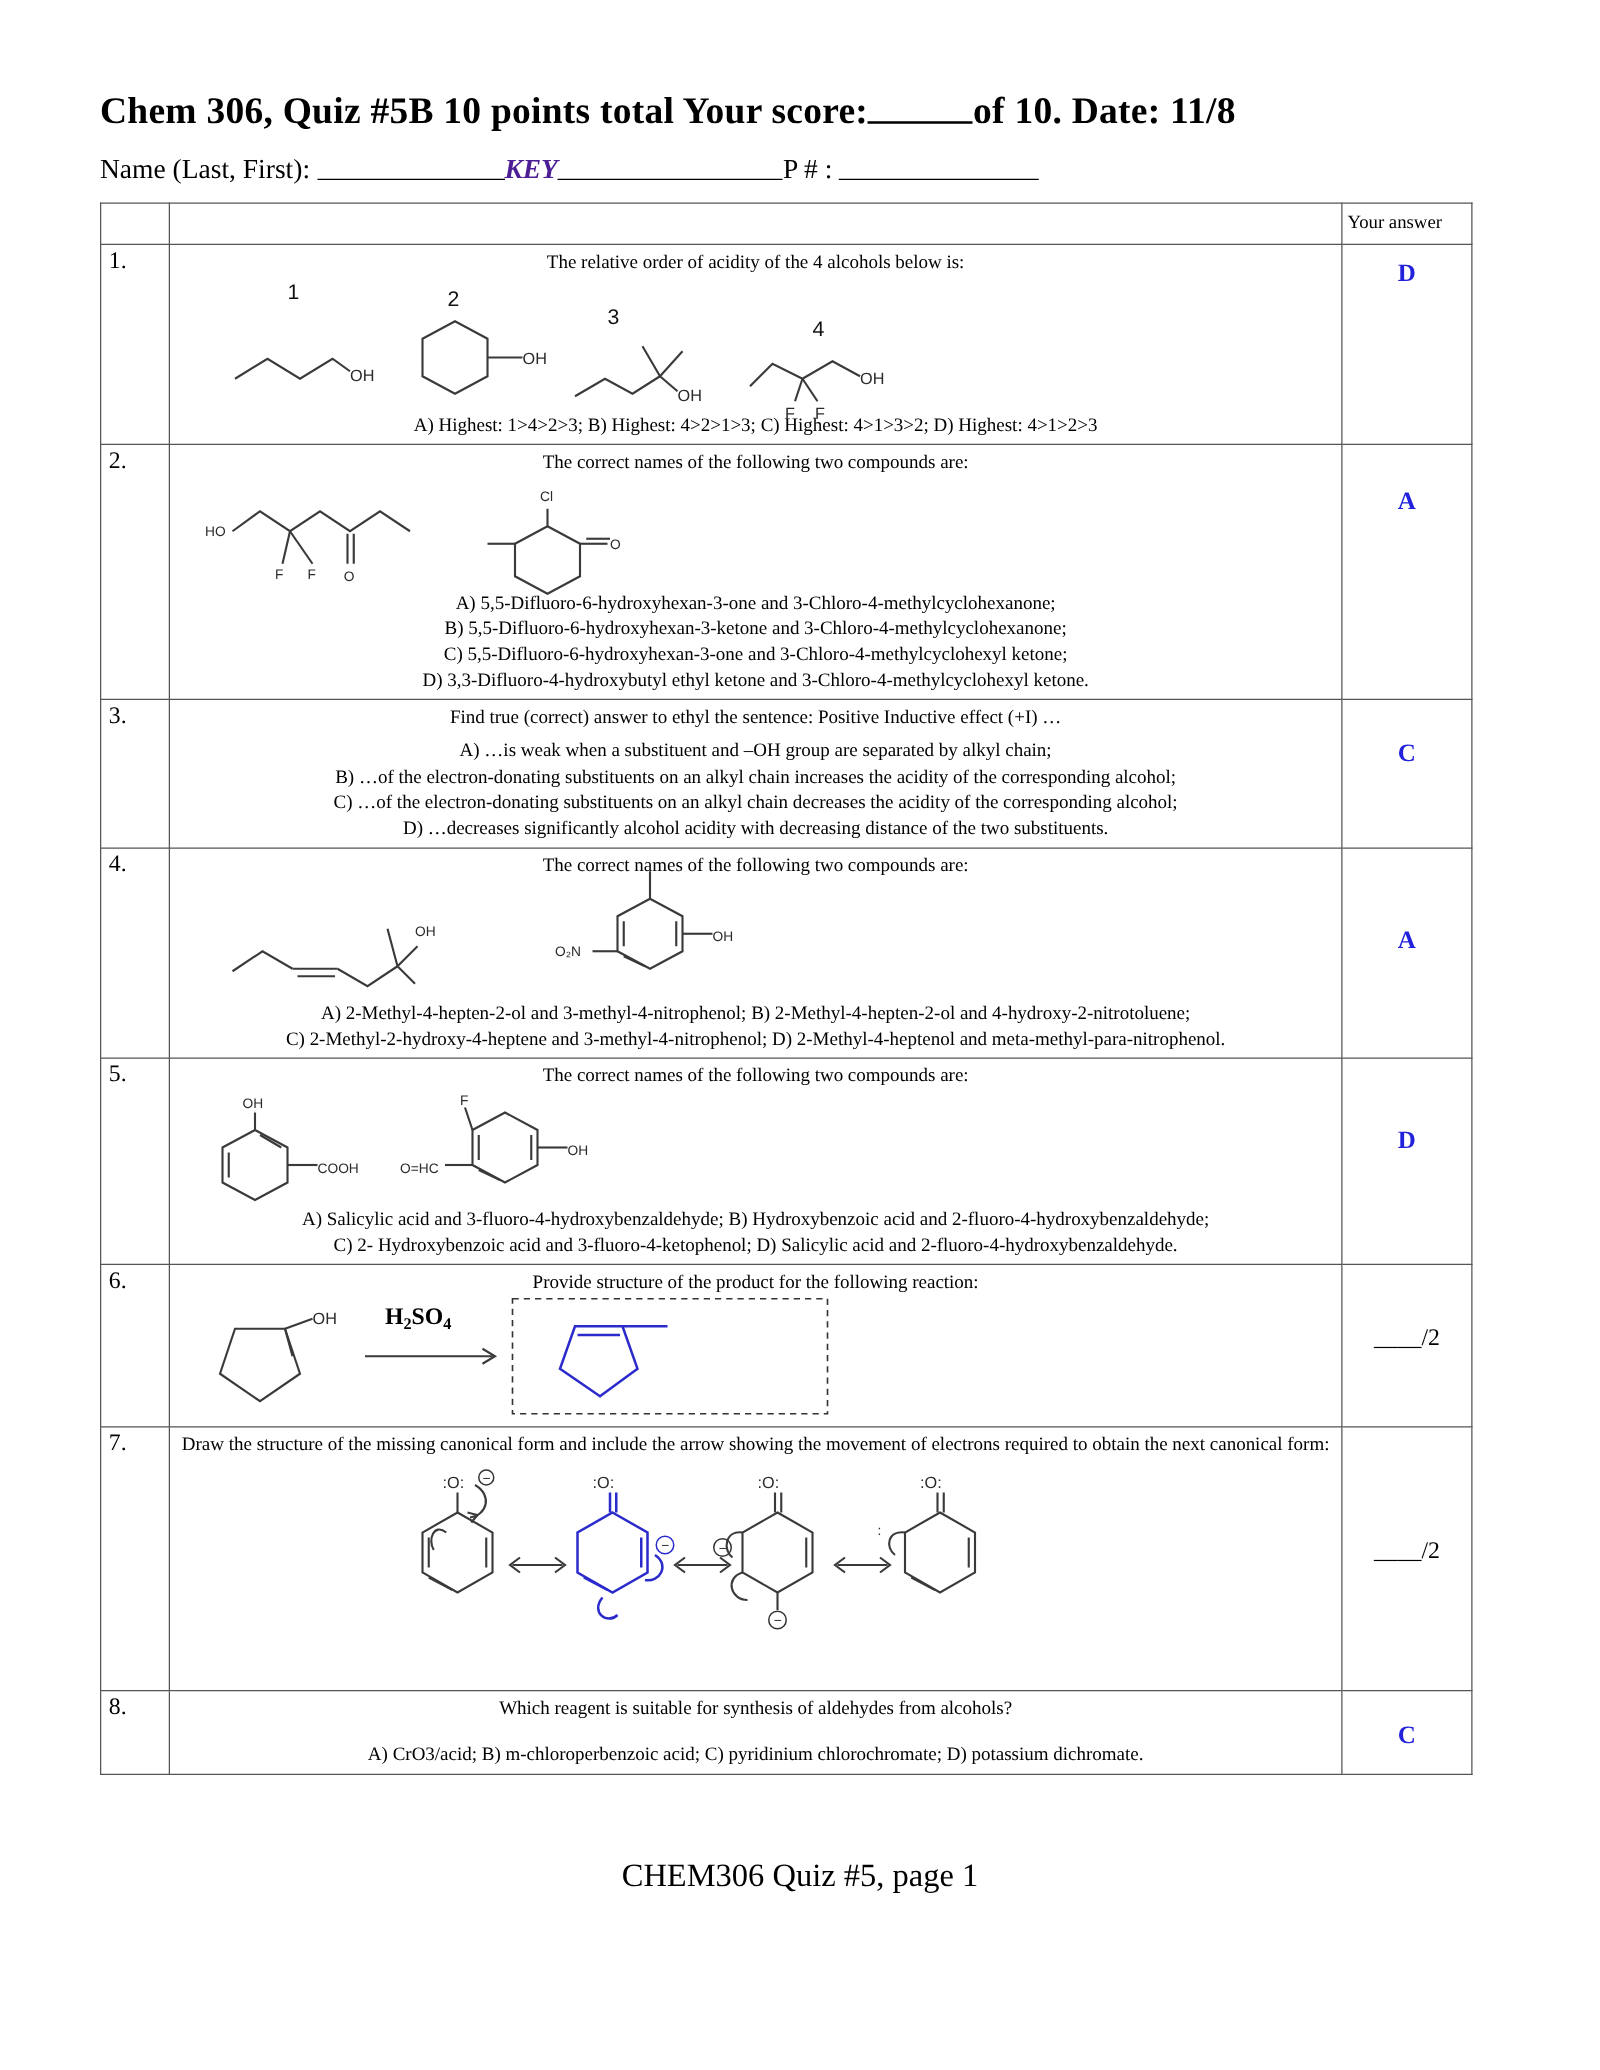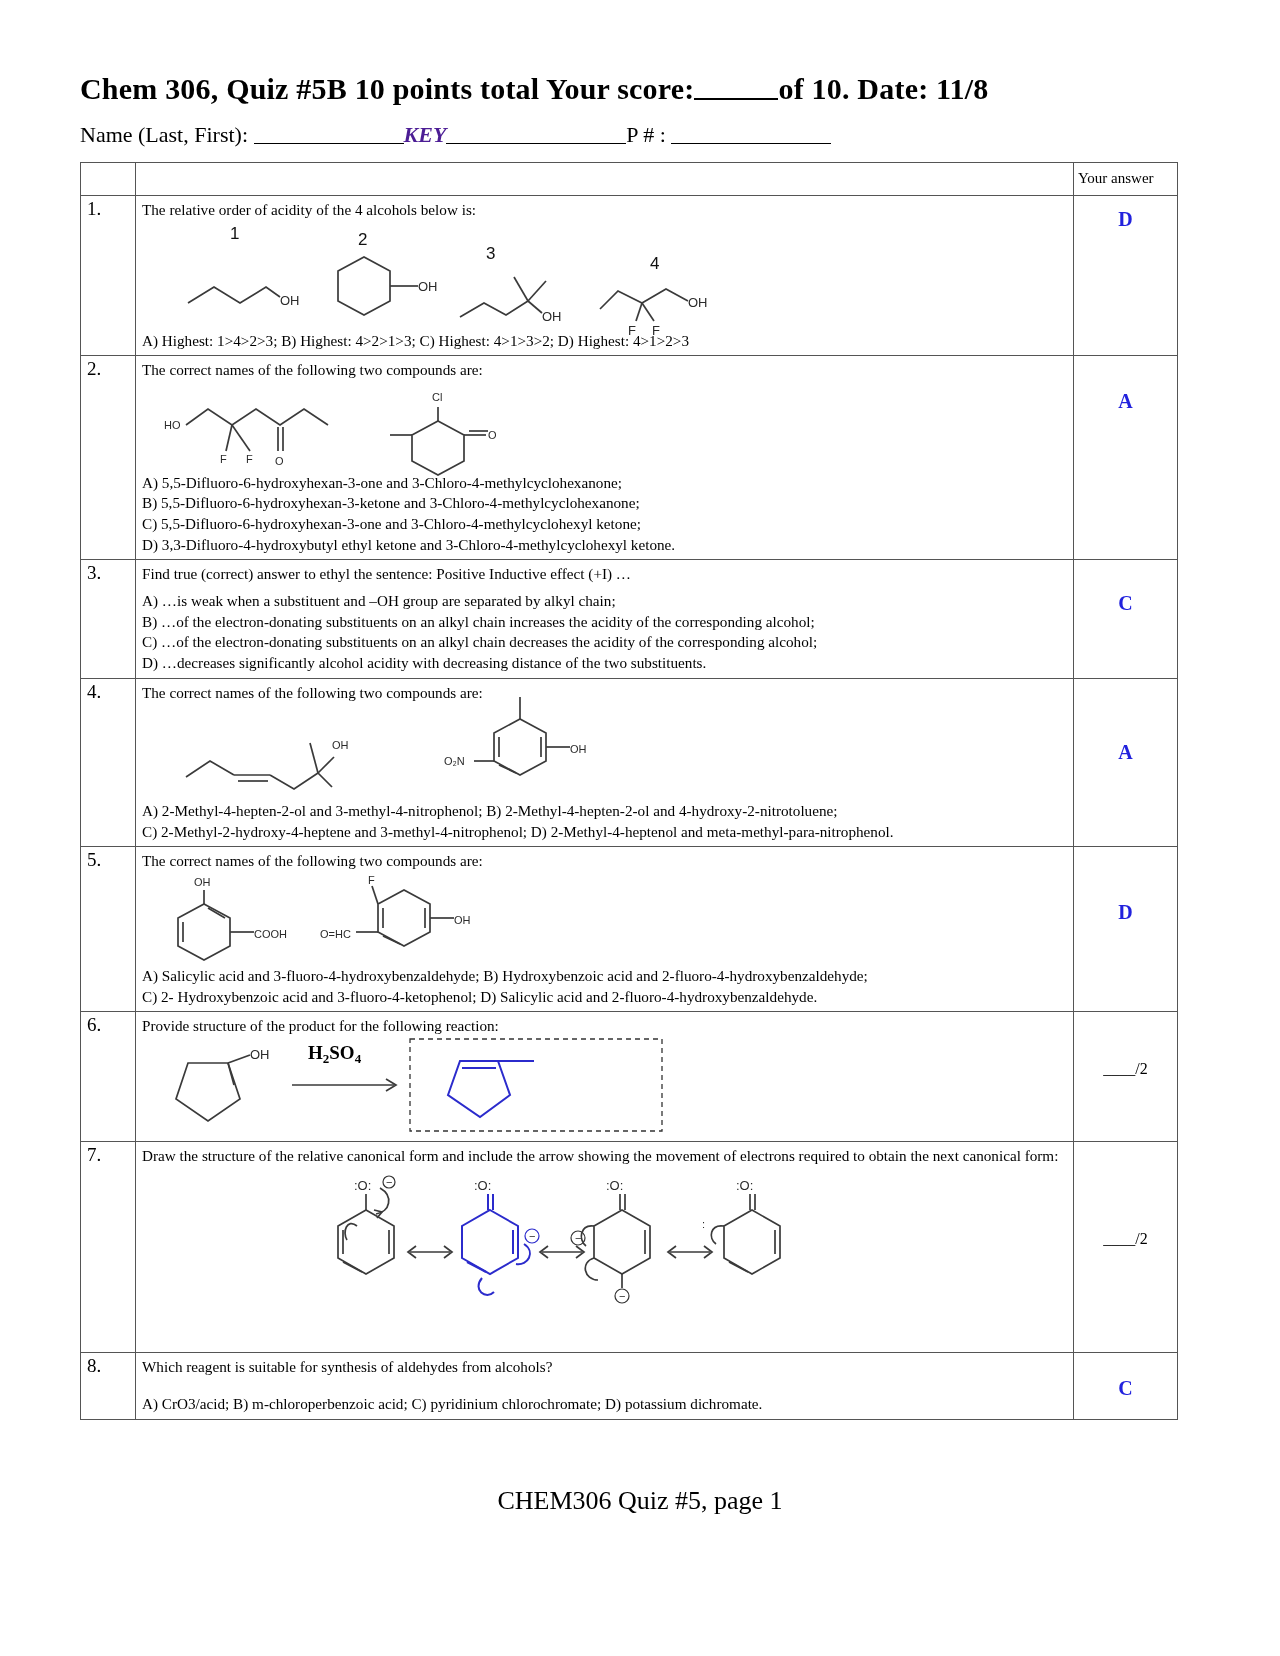--- a/index.html
+++ b/index.html
@@ -12,31 +12,31 @@
 
   .nameline{font-size:22px;margin-top:16px;white-space:nowrap;}
   .nameline .ul{display:inline-block;border-bottom:1.6px solid #000;vertical-align:-2px;}
   .key{color:#4c1d95;font-weight:bold;font-style:italic;}
 
   .instr{font-size:13.4px;margin-top:13px;text-align:justify;line-height:1.45;width:1057px;}
 
   table.quiz{border-collapse:collapse;margin-top:14px;width:1060px;table-layout:fixed;}
   table.quiz td{border:1.2px solid #555;vertical-align:top;padding:2px 6px 4px 6px;}
   .c-num{width:42px;text-align:left;font-size:19px;padding-top:5px;padding-left:6px;}
-  .c-body{width:925px;}
+  .c-body{width:925px;text-align:center;}
   .c-ans{width:93px;text-align:center;}
 
   .hdr td{height:26px;}
   .hdr .c-ans{font-size:15px;text-align:left;padding-left:4px;vertical-align:middle;}
 
   .qtext{font-size:15.2px;line-height:1.35;padding-top:2px;}
   .opts{font-size:15.2px;line-height:1.36;}
   .opts div{white-space:nowrap;}
   .ans{color:#2222dd;font-weight:bold;font-size:20px;font-family:"Liberation Serif",serif;}
-  .ansblank{font-size:16px;letter-spacing:0;}
+  .ansblank{font-size:19px;letter-spacing:0;}
 
   .struct{position:relative;}
   svg{display:block;overflow:visible;}
   .bl{stroke:#3a3a3a;stroke-width:1.7;fill:none;}
   .blb{stroke:#2b2bcc;stroke-width:2;fill:none;}
   .lbl{font-family:"Liberation Sans",sans-serif;font-size:13px;fill:#2b2b2b;}
   .lblsm{font-family:"Liberation Sans",sans-serif;font-size:11px;fill:#2b2b2b;}
   .num{font-family:"Liberation Sans",sans-serif;font-size:17px;fill:#111;}
   .rx{font-family:"Liberation Serif",serif;font-size:19px;font-weight:bold;fill:#000;}
   .dashbox{fill:none;stroke:#333;stroke-width:1.3;stroke-dasharray:5 4;}
@@ -252,21 +252,21 @@
         </div>
       </td>
       <td class="c-ans">
               <div class="ansblank" style="margin-top:46px">____/2</div>
             </td>
     </tr>
 
     <tr>
       <td class="c-num">7.</td>
       <td class="c-body">
-        <div class="qtext">Draw the structure of the relative canonical form and include the arrow showing the movement of electrons required to obtain the next canonical form:</div>
+        <div class="qtext">Draw the structure of the missing canonical form and include the arrow showing the movement of electrons required to obtain the next canonical form:</div>
         <div class="struct">
           <svg width="900" height="182" viewBox="0 0 900 182">
 
             <text class="lbl" x="212" y="24">:O:</text>
             <circle cx="247" cy="16" r="6" fill="none" stroke="#333" stroke-width="1.2"></circle>
             <text class="lblsm" x="244" y="20">−</text>
             <path class="bl" d="M224 28 L224 44"></path>
             <path class="bl" d="M224 44 L252 60 L252 92 L224 108 L196 92 L196 60 Z"></path>
             <path class="bl" d="M201 64 L201 88 M247 64 L247 88 M201 96 L220 106"></path>
             <path class="bl" d="M238 22 C 252 30, 248 46, 234 48" stroke="#333" fill="none"></path>

